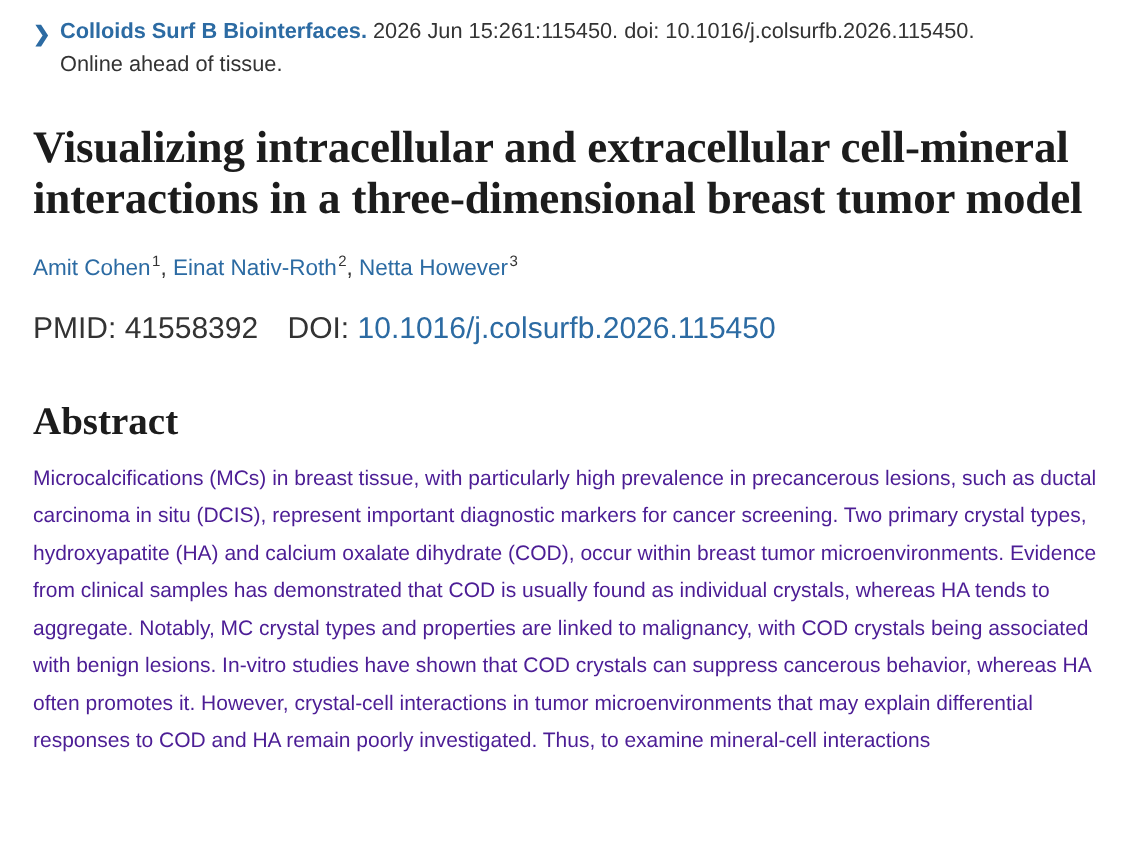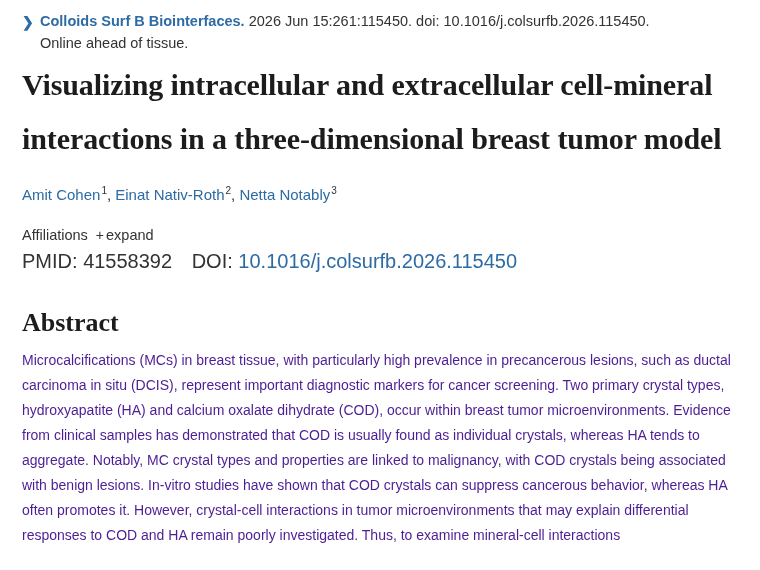--- a/index.html
+++ b/index.html
@@ -48,24 +48,24 @@
   .cit .aheadprint {
     display: block;
     color: #333333;
     padding-left: 0;
   }
 
   
   h1.title {
     font-family: "Liberation Serif", serif;
     font-size: 30px;
-    line-height: 54px;
+    line-height: 34px;
     font-weight: bold;
     color: #1c1c1c;
-    margin: 4px 0 14px 0;
+    margin: 28px 0 14px 0;
     letter-spacing: -0.1px;
   }
 
   
   .authors {
     font-size: 15px;
     line-height: 22px;
     margin: 0 0 18px 0;
     color: #333333;
   }
@@ -139,26 +139,23 @@
 <div class="page">
 
   <div class="cit">
     <span class="chev">❯</span><a class="journal" href="#">Colloids Surf B Biointerfaces.</a><span class="rest"> 2026 Jun 15:261:115450. doi: 10.1016/j.colsurfb.2026.115450.</span>
     <span class="aheadprint">Online ahead of tissue.</span>
   </div>
 
   <h1 class="title">Visualizing intracellular and extracellular cell-mineral interactions in a three-dimensional breast tumor model</h1>
 
   <div class="authors">
-    <a class="author" href="#">Amit Cohen</a><sup>1</sup><span class="sep">, </span><a class="author" href="#">Einat Nativ-Roth</a><sup>2</sup><span class="sep">, </span><a class="author" href="#">Netta Notably</a><sup>3</sup>
+    <a class="author" href="#">Amit Cohen</a><sup>1</sup><span class="sep">, </span><a class="author" href="#">Einat Nativ-Roth</a><sup>2</sup><span class="sep">, </span><a class="author" href="#">Netta However</a><sup>3</sup>
   </div>
 
-  <div class="affil-row">
-    <span>Affiliations</span><span class="expand"><span class="plus">+</span><span>expand</span></span>
-  </div>
 
   <div class="idline">
     <span>PMID:</span>
     <span>41558392</span>
     <span class="doi-label">DOI:</span>
     <a href="#">10.1016/j.colsurfb.2026.115450</a>
   </div>
 
   <h2 class="abstract-head">Abstract</h2>
   <p class="abstract-body">Microcalcifications (MCs) in breast tissue, with particularly high prevalence in precancerous lesions, such as ductal carcinoma in situ (DCIS), represent important diagnostic markers for cancer screening. Two primary crystal types, hydroxyapatite (HA) and calcium oxalate dihydrate (COD), occur within breast tumor microenvironments. Evidence from clinical samples has demonstrated that COD is usually found as individual crystals, whereas HA tends to aggregate. Notably, MC crystal types and properties are linked to malignancy, with COD crystals being associated with benign lesions. In-vitro studies have shown that COD crystals can suppress cancerous behavior, whereas HA often promotes it. However, crystal-cell interactions in tumor microenvironments that may explain differential responses to COD and HA remain poorly investigated. Thus, to examine mineral-cell interactions</p>

